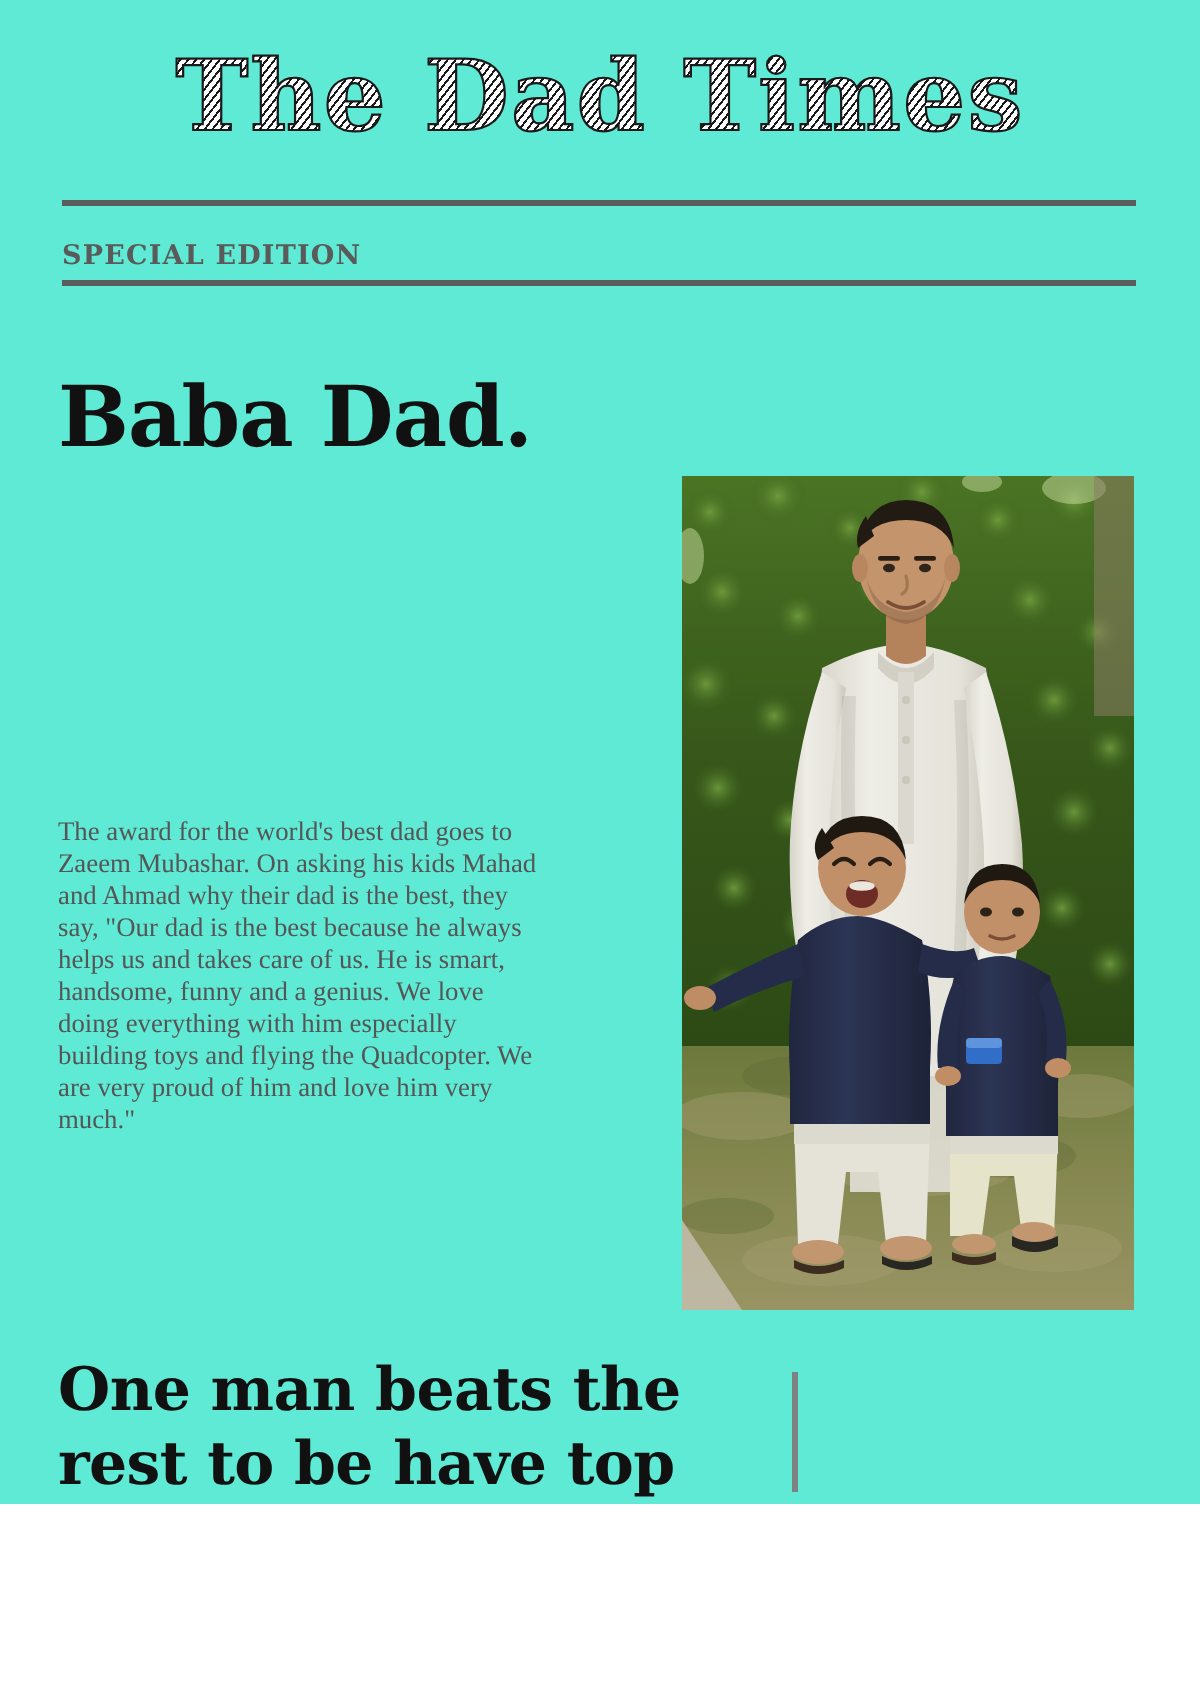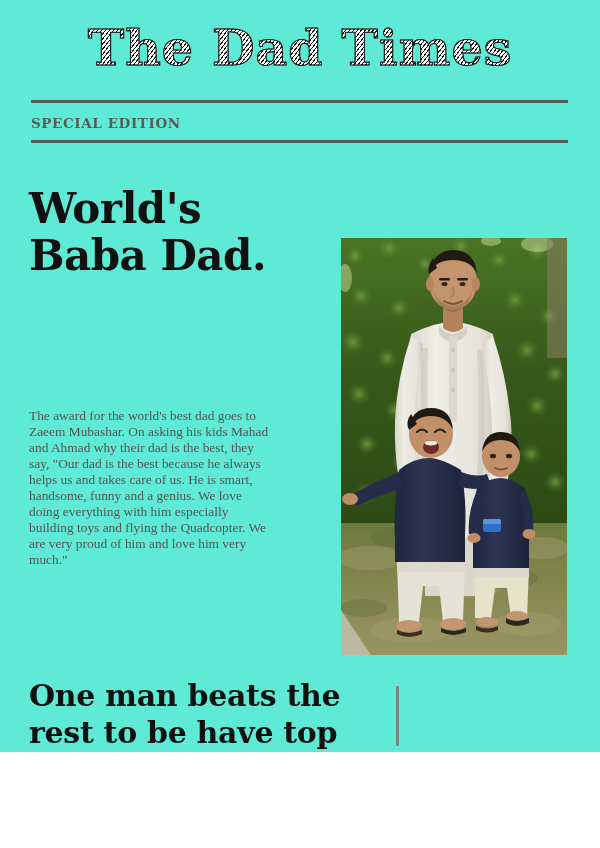--- a/index.html
+++ b/index.html
@@ -70,21 +70,21 @@
   .rule-foot   { top: 812px; height: 3px; }
 
   
   .dateline {
     position: absolute;
     left: 31px;
     top: 110px;
     width: 537px;
     height: 26px;
     display: flex;
-    align-items: center;
+    align-items: flex-end;
     justify-content: space-between;
     font-family: "DejaVu Serif", serif;
     font-size: 13.5px;
     font-weight: 600;
     letter-spacing: 0.6px;
     color: #5a5a5a;
   }
 
   
   .headline-main {
@@ -189,21 +189,20 @@
   <div class="masthead">The Dad Times</div>
 
   <div class="rule rule-top"></div>
   <div class="rule rule-bottom"></div>
 
   <div class="dateline">
     <span>SPECIAL EDITION</span>
   </div>
 
   <div class="headline-main">
-    <div>World's</div>
     <div>Baba Dad.</div>
   </div>
 
 
   <div class="body-copy">The award for the world's best dad goes to Zaeem Mubashar. On asking his kids Mahad and Ahmad why their dad is the best, they say, "Our dad is the best because he always helps us and takes care of us. He is smart, handsome, funny and a genius. We love doing everything with him especially building toys and flying the Quadcopter. We are very proud of him and love him very much."</div>
 
   <div class="photo">
     <svg width="226" height="417" viewBox="0 0 226 417">
       <defs>
         <linearGradient id="hedge" x1="0" y1="0" x2="0" y2="1">

